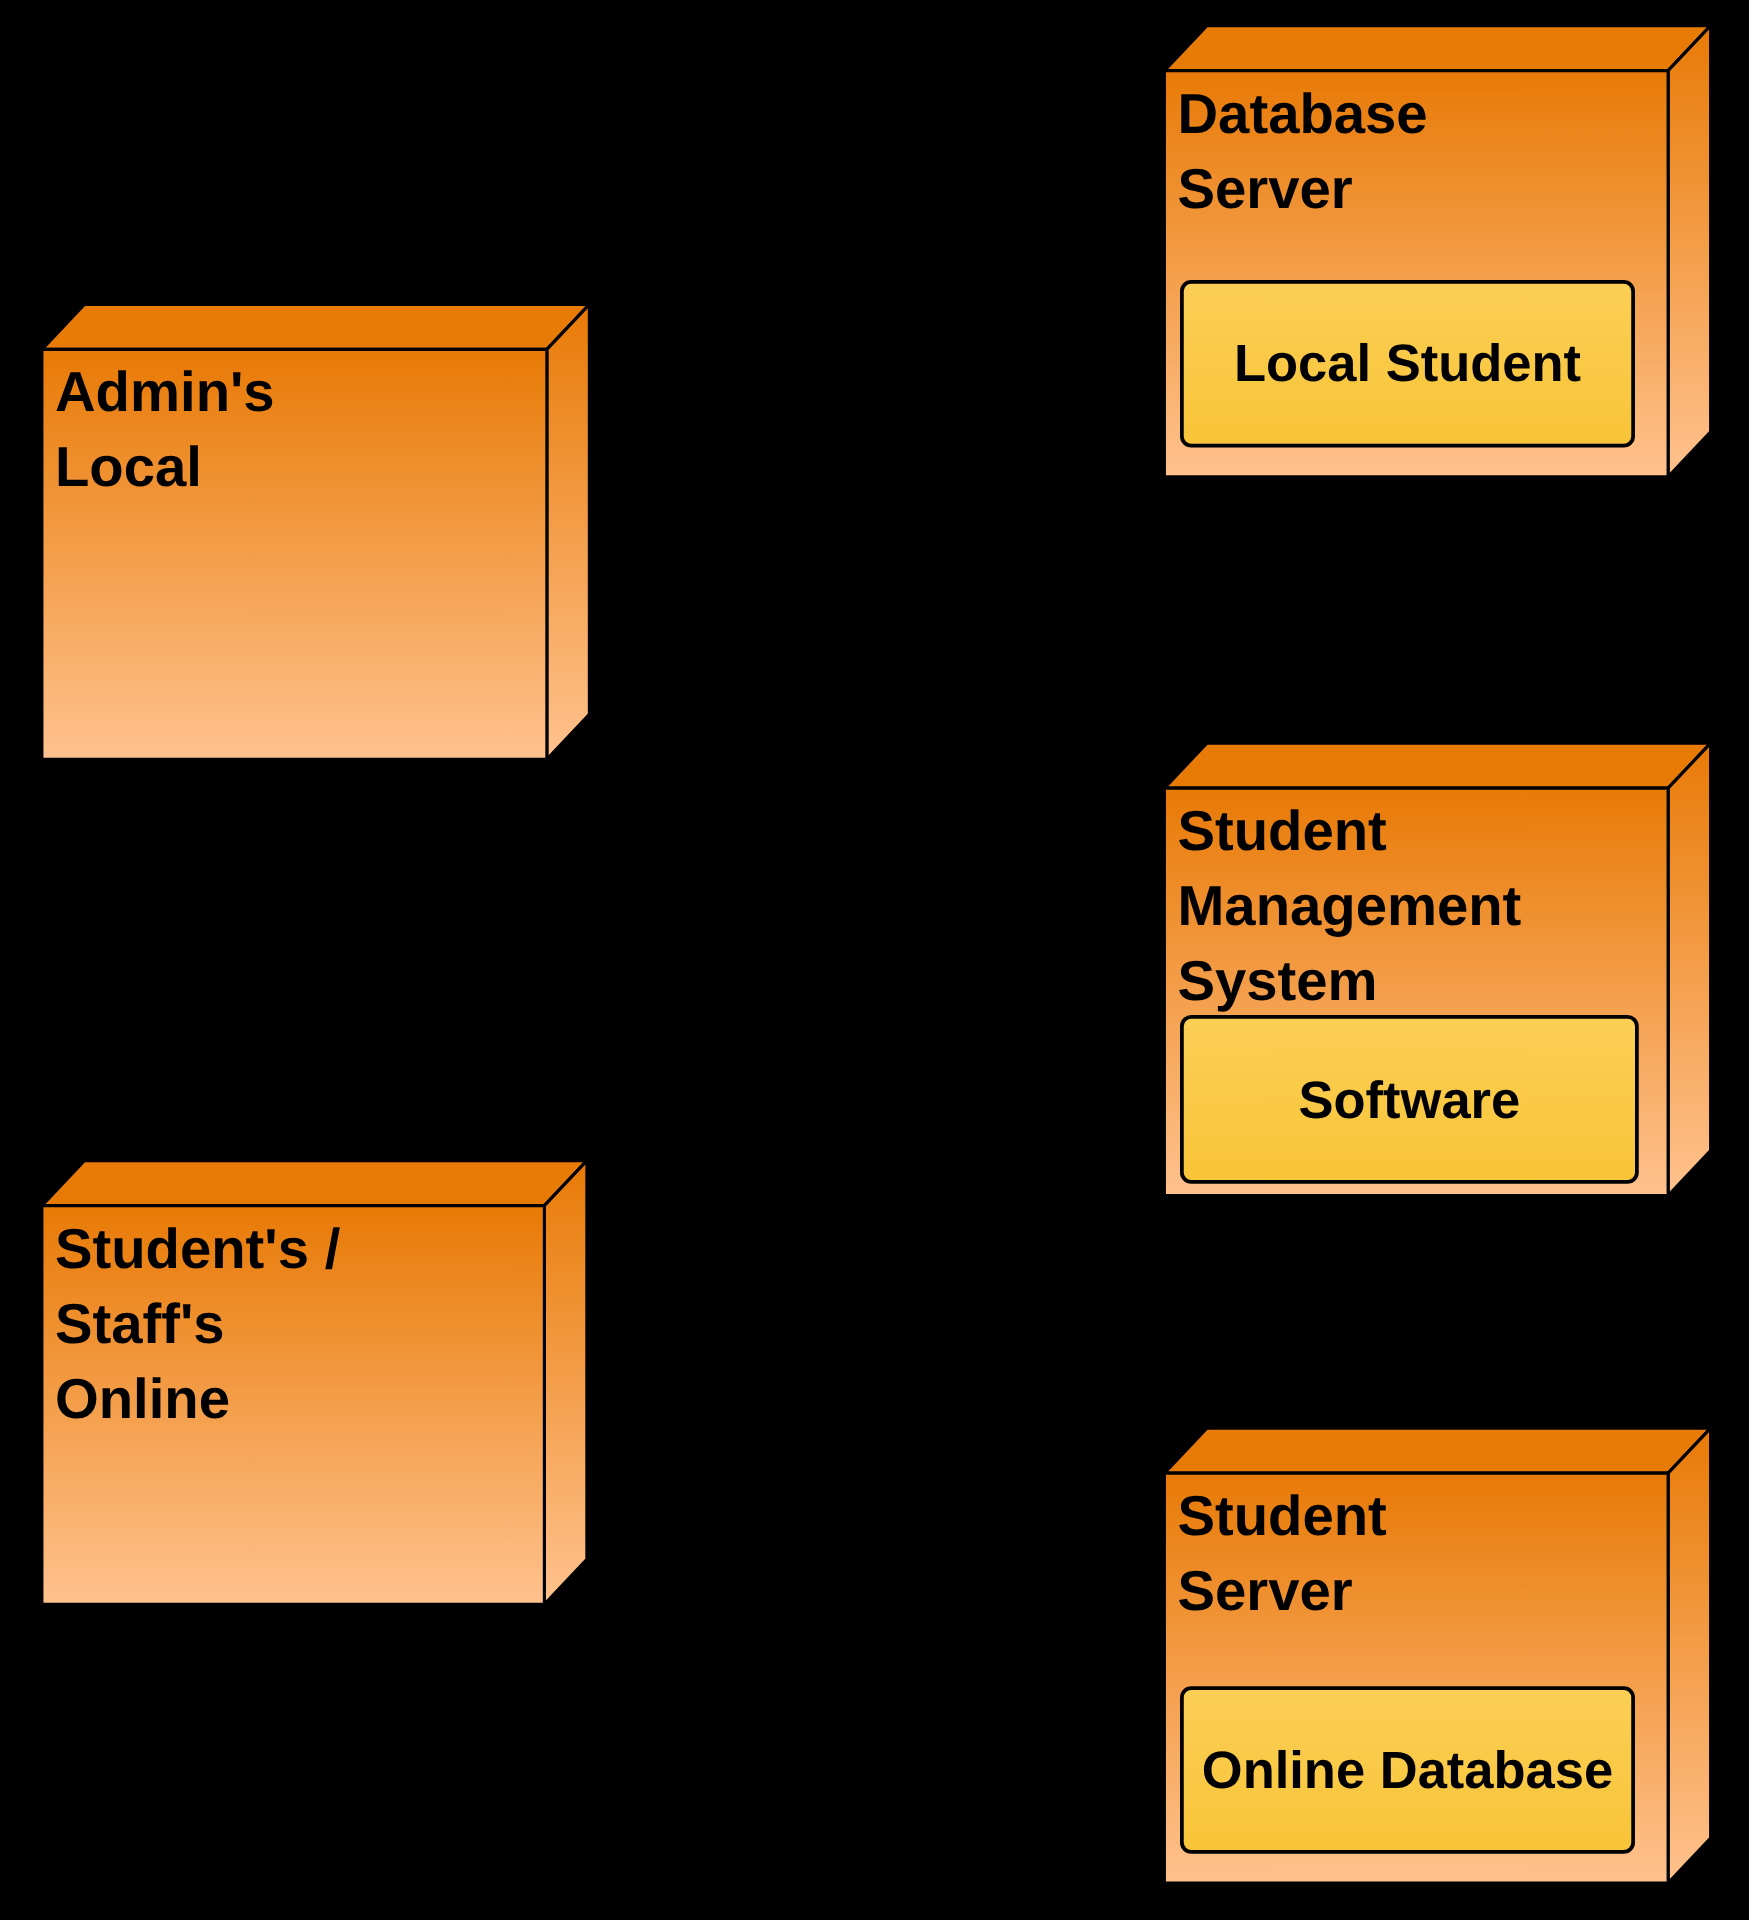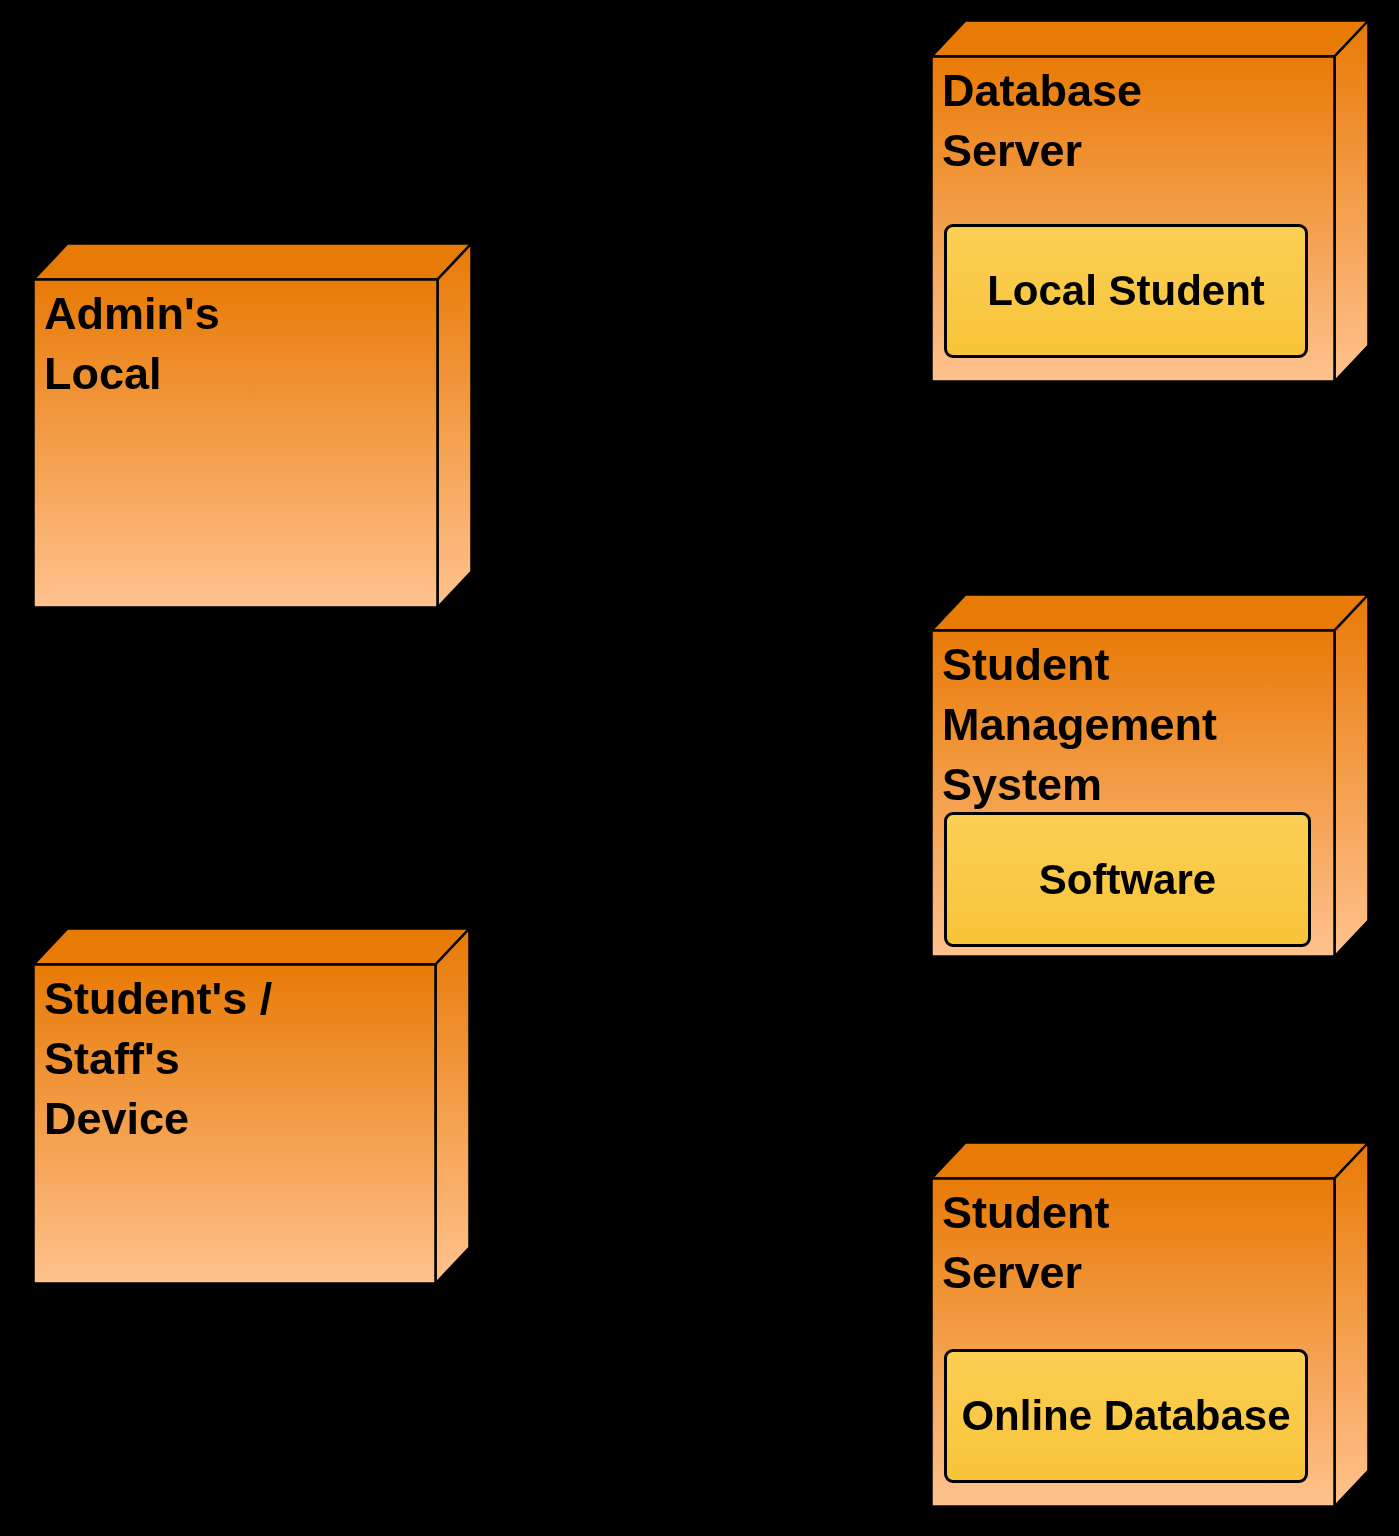--- a/index.html
+++ b/index.html
@@ -110,21 +110,21 @@
           <stop offset="0" stop-color="#E87A06"></stop>
           <stop offset="1" stop-color="#FFC28E"></stop>
         </linearGradient>
       </defs>
       <polygon points="35.5,1.5 437.5,1.5 403.5,37.5 1.5,37.5" fill="#E87A06" stroke="#000000" stroke-width="2.5" stroke-linejoin="round"></polygon>
       <polygon points="437.5,1.5 437.5,320.5 403.5,356.5 403.5,37.5" fill="url(#gf3)" stroke="#000000" stroke-width="2.5" stroke-linejoin="round"></polygon>
       <polygon points="1.5,37.5 403.5,37.5 403.5,356.5 1.5,356.5" fill="url(#gf3)" stroke="#000000" stroke-width="2.5" stroke-linejoin="round"></polygon>
     </svg>
   <div class="node-label">Student's /
 Staff's
-Device</div>
+Online</div>
 </div>
 
 <div class="node" style="left:930px; top:1141px; width:440px; height:367px;">
   <svg width="440" height="367" viewBox="0 0 440 367">
       <defs>
         <linearGradient id="gf4" x1="0" y1="0" x2="0" y2="1">
           <stop offset="0" stop-color="#E87A06"></stop>
           <stop offset="1" stop-color="#FFC28E"></stop>
         </linearGradient>
       </defs>

